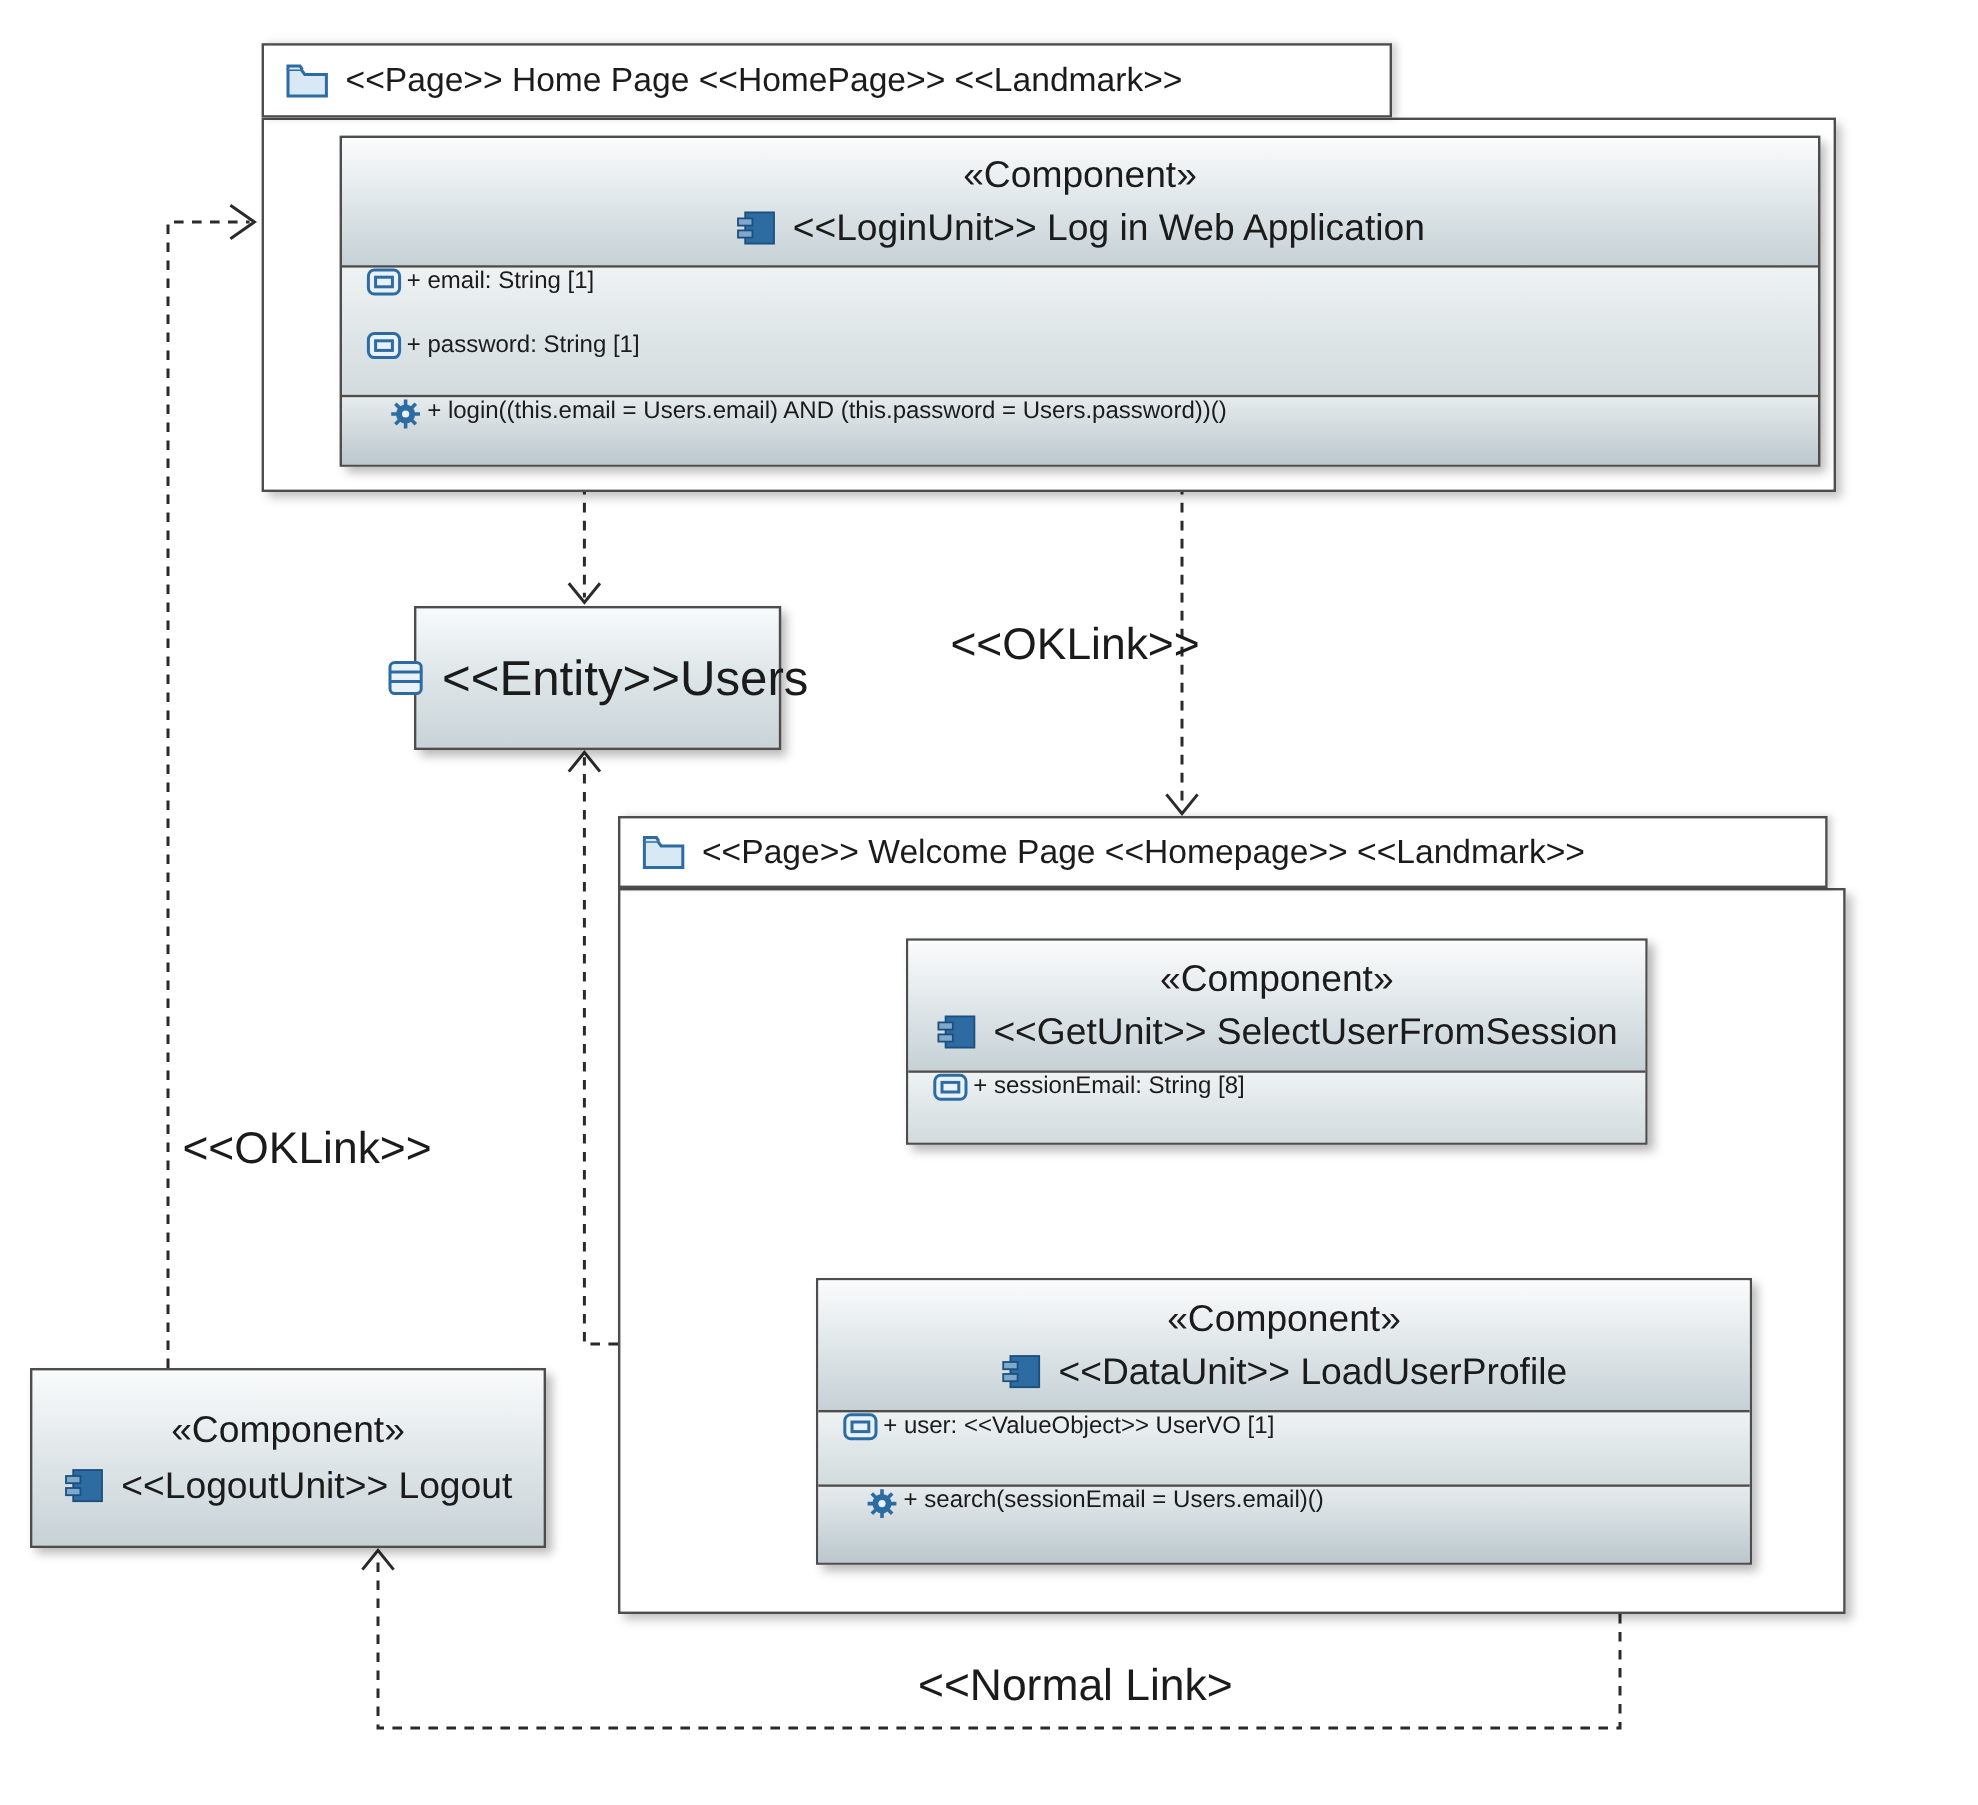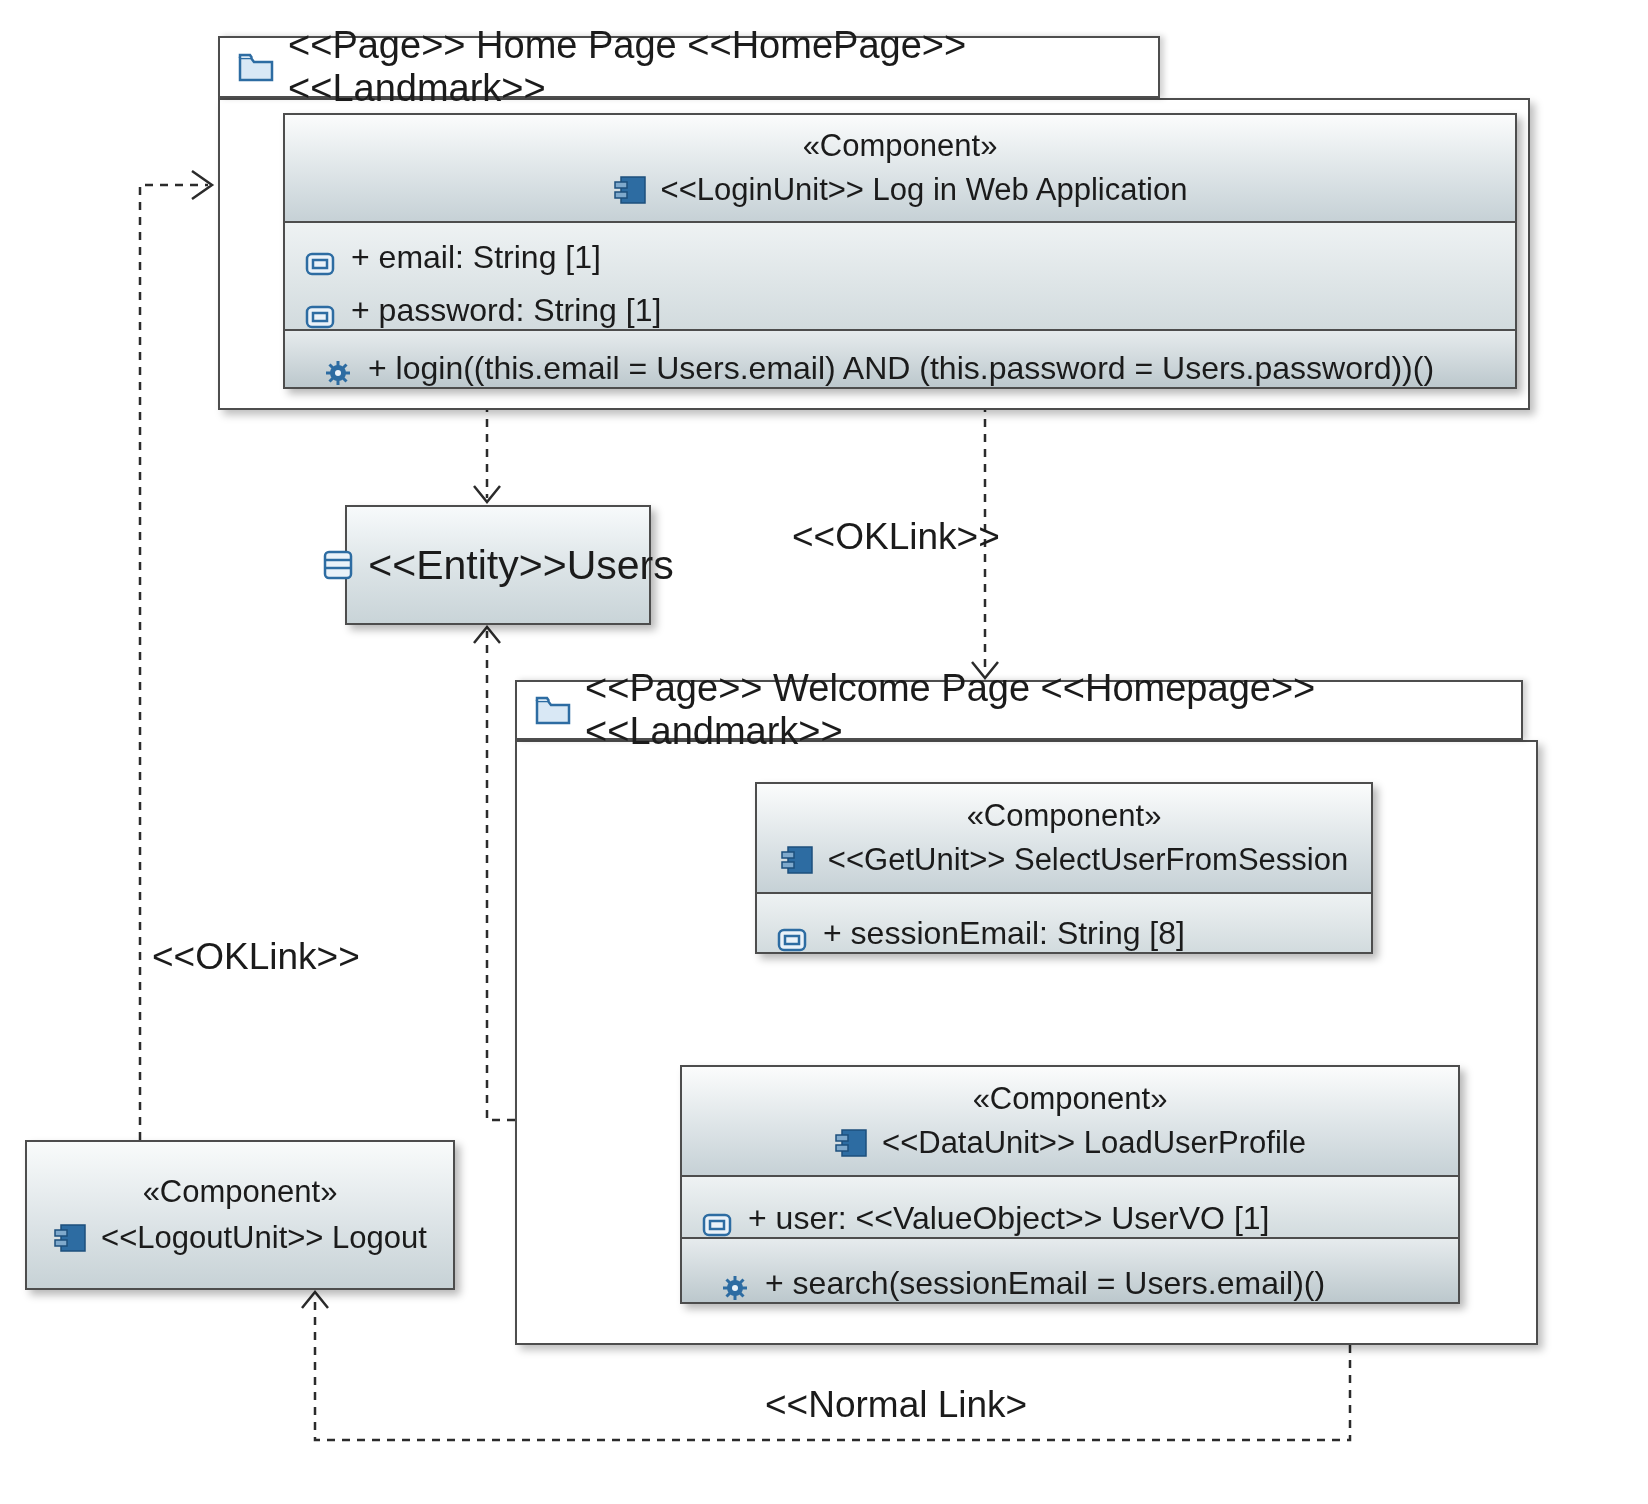--- a/index.html
+++ b/index.html
@@ -7,21 +7,21 @@
   body { font-family:"Liberation Sans", sans-serif; color:#1b1b1b; }
   .canvas { position:relative; width:1648px; height:1504px; background:#ffffff; overflow:hidden; }
 
   .connectors { position:absolute; left:0; top:0; width:1648px; height:1504px; pointer-events:none; }
   .dash { fill:none; stroke:#2b2b2b; stroke-width:2.5; stroke-dasharray:8 7; }
   .head { fill:none; stroke:#2b2b2b; stroke-width:2.5; }
 
   .pkg-tab {
     position:absolute; border:2px solid #4d4d4d; background:#ffffff;
     display:flex; align-items:center; gap:14px; padding:0 18px;
-    font-size:38px; box-shadow:4px 0 6px rgba(0,0,0,.18); z-index:2;
+    font-size:28px; box-shadow:4px 0 6px rgba(0,0,0,.18); z-index:2;
   }
   .pkg-body {
     position:absolute; border:2px solid #4d4d4d; background:#ffffff;
     box-shadow:5px 5px 8px rgba(0,0,0,.25); z-index:1;
   }
 
   .comp {
     position:absolute; border:2px solid #4d4d4d; display:flex; flex-direction:column;
     box-shadow:5px 5px 8px rgba(0,0,0,.28); z-index:3;
   }
@@ -34,21 +34,21 @@
   .comp-attrs {
     border-top:2px solid #4d4d4d;
     background:linear-gradient(180deg,#eef2f3 0%,#d2dbde 100%);
     display:flex; flex-direction:column; justify-content:center;
   }
   .comp-ops {
     border-top:2px solid #4d4d4d;
     background:linear-gradient(180deg,#e6ebed 0%,#bcc8cd 100%);
     display:flex; flex-direction:column; justify-content:center;padding-left:19px;
   }
-  .row { display:flex; align-items:flex-end; gap:16px; padding:0 20px; font-size:32px; }
+  .row { display:flex; align-items:flex-start; gap:4px; padding:0 20px; font-size:20px; }
 
   .entity-box {
     position:absolute; border:2px solid #4d4d4d;
     background:linear-gradient(180deg,#f7fafb 0%,#dbe3e6 55%,#c9d4d8 100%);
     display:flex; align-items:center; justify-content:center; gap:14px;
     font-size:41px; box-shadow:5px 5px 8px rgba(0,0,0,.28); z-index:3;
   }
 
   .simple-comp {
     position:absolute; border:2px solid #4d4d4d;

